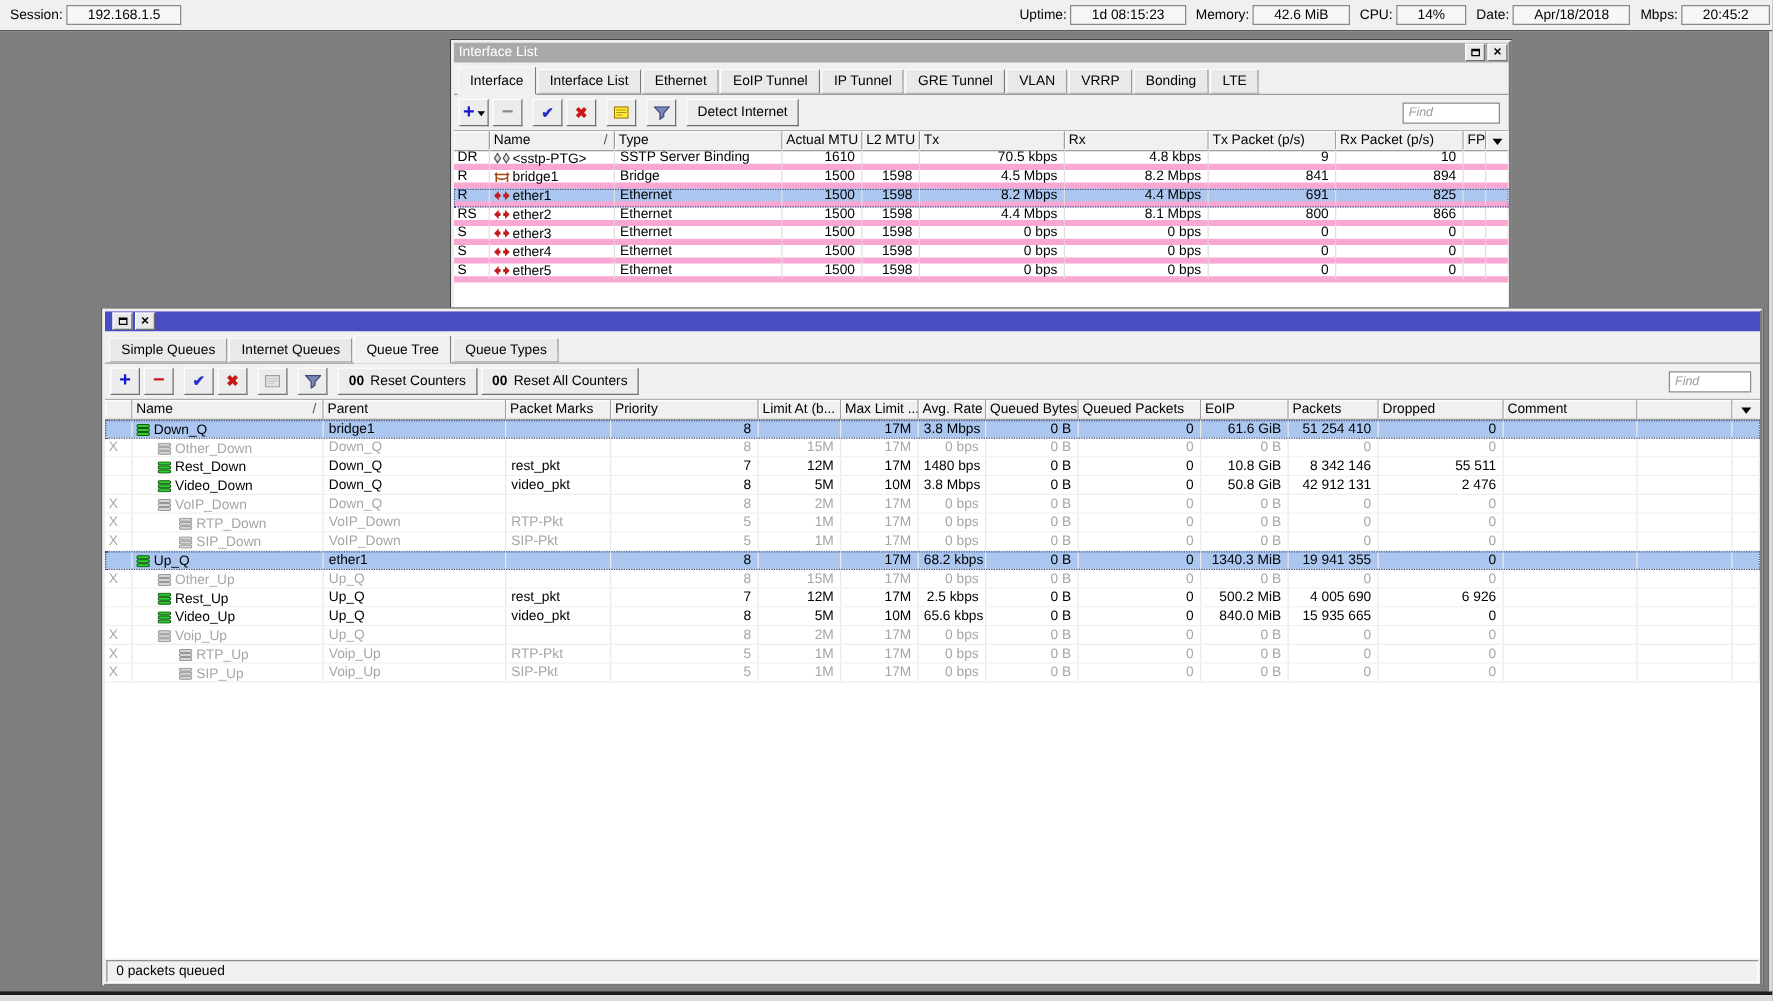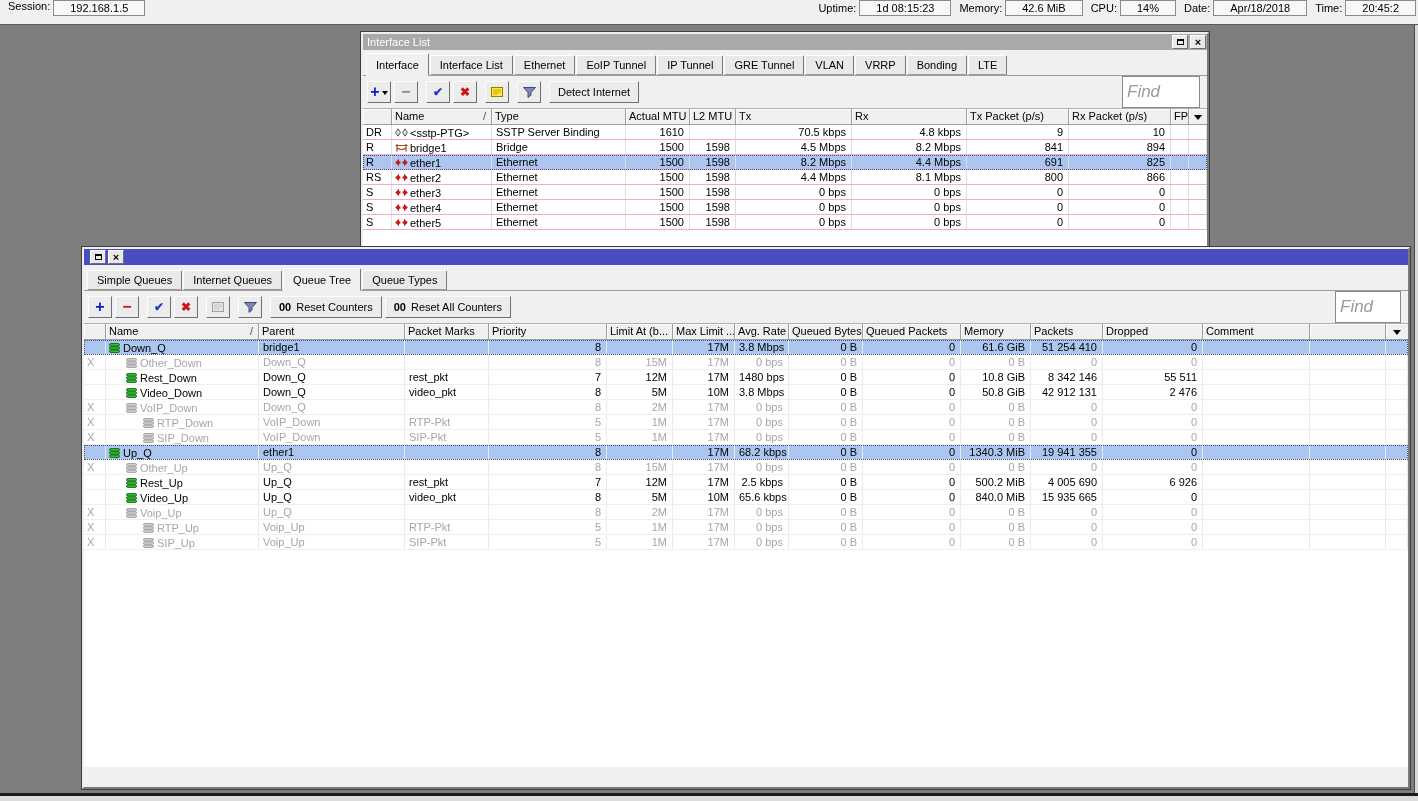--- a/index.html
+++ b/index.html
@@ -7,21 +7,21 @@
   body {
     width:1418px; height:801px; position:relative; overflow:hidden;
     background:#7e7e7e;
     font-family:"Liberation Sans", sans-serif; font-size:11px; color:#000;
     -webkit-font-smoothing:antialiased;
   }
   
   .topbar {
     position:absolute; top:0; left:0; width:1418px; height:25px;
     background:#f0f0f0; border-bottom:1px solid #5a5a5a;
-    display:flex; align-items:flex-start; padding:0 2px 0 8px; overflow:hidden;
+    display:flex; align-items:center; padding:0 2px 0 8px; overflow:hidden;
   }
   .tb-label { margin-left:8px; white-space:nowrap; }
   .tb-box {
     display:inline-block; border:1px solid #8a8a8a; background:#f7f7f7;
     padding:1px 16px; margin-left:3px; height:16px; line-height:13px; white-space:nowrap;
   }
   .top-stats { margin-left:auto; display:flex; align-items:center; }
   .stat { display:flex; align-items:center; }
   
   .bottom-strip { position:absolute; left:0; bottom:0; width:1418px; height:8px;
@@ -59,22 +59,22 @@
   .plus  { color:#1515d0; font-size:16px; font-weight:bold; line-height:14px; }
   .minus { font-size:16px; font-weight:bold; line-height:14px; }
   .minus.dim { color:#8a8a8a; } .minus.red { color:#cf1616; }
   .check { color:#2430c8; font-size:12px; font-weight:bold; }
   .cross { color:#cc1515; font-size:12px; font-weight:bold; }
   .caret { width:0; height:0; margin-left:2px; border:3px solid transparent; border-top:4px solid #000; margin-top:4px; }
   .pushbtn { height:22px; padding:0 8px; margin-right:3px; background:#ececec; white-space:nowrap;
     border:1px solid; border-color:#fdfdfd #6f6f6f #6f6f6f #fdfdfd;
     font-family:"Liberation Sans",sans-serif; font-size:11px; display:inline-flex; align-items:center; }
   .pfx { font-weight:bold; margin-right:5px; }
-  .find { margin-left:auto; margin-right:3px; height:32px; border:1px solid #8a8a8a; background:#fff;
-    padding:2px 4px; font-family:"Liberation Sans",sans-serif; font-size:17px; }
+  .find { margin-left:auto; margin-right:3px; height:17px; border:1px solid #8a8a8a; background:#fff;
+    padding:2px 4px; font-family:"Liberation Sans",sans-serif; font-size:10px; }
   .find::placeholder { font-style:italic; color:#9a9a9a; }
   .find.if { width:78px; } .find.qf { width:66px; }
   
   .tablewrap { flex:1 1 auto; background:#fff; overflow:hidden; border-top:1px solid #b0b0b0; }
   .thead { display:flex; height:16px; background:#f0f0f0; }
   .th { height:16px; padding:1px 3px; background:#f0f0f0; white-space:nowrap; overflow:hidden; line-height:13px;
     border-right:1px solid #9e9e9e; border-bottom:1px solid #9e9e9e;
     box-shadow:inset 1px 1px 0 #fdfdfd; display:flex; align-items:center; }
   .sortmark { margin-left:auto; color:#555; padding-right:2px; }
   .thdd { justify-content:center; }
@@ -82,21 +82,21 @@
   .tr { display:flex; height:15px; border-bottom:1px solid #efefef; background:#fff; }
   .td { height:14px; padding:1px 4px 0 4px; white-space:nowrap; overflow:hidden; line-height:12px; }
   .num { text-align:right; padding-right:5px; }
   .flag { padding-left:3px; padding-right:0; }
   .namecell { display:flex; align-items:center; padding-left:3px; }
   .namecell .icw { display:none; margin-right:2px; line-height:0; }
   .tr.selected { background:#abc7ef; outline:1px dotted #3f4f86; outline-offset:-1px; }
   .tr.disabled { color:#a6a6a6; }
   
   .iw .td { border-right:1px solid #dfdfdf; }
-  .iw .tr { border-bottom:1px solid #f9a8d4; }
+  .iw .tr { border-bottom:5px solid #f9a8d4;align-items:center; }
   .ic0{width:29px} .ic1{width:100px} .ic2{width:134px} .ic3{width:64px} .ic4{width:46px}
   .ic5{width:116px} .ic6{width:115px} .ic7{width:102px} .ic8{width:102px} .ic9{width:18px} .ic10{width:18px; border-right:none;}
   .iw .tr[data-icon="sstp"]   .ic-sstp   { display:inline-block; }
   .iw .tr[data-icon="bridge"] .ic-bridge { display:inline-block; }
   .iw .tr[data-icon="ether"]  .ic-ether  { display:inline-block; }
   
   .qw .td { border-right:1px solid #eaeaea; }
   .qc0{width:22px} .qc1{width:153px} .qc2{width:146px} .qc3{width:84px} .qc4{width:118px}
   .qc5{width:66px} .qc6{width:62px} .qc7{width:54px} .qc8{width:74px} .qc9{width:98px}
   .qc10{width:70px} .qc11{width:72px} .qc12{width:100px} .qc13{width:107px} .qc14{width:76px}
@@ -133,21 +133,21 @@
         <span class="tb-label">CPU:</span>
         <span class="tb-box">14%</span>
       </span>
 
       <span class="stat">
         <span class="tb-label">Date:</span>
         <span class="tb-box">Apr/18/2018</span>
       </span>
 
       <span class="stat">
-        <span class="tb-label">Time:</span>
+        <span class="tb-label">Mbps:</span>
         <span class="tb-box">20:45:2</span>
       </span>
     </div>
 </div>
 
 <div class="bottom-strip"></div>
 <div class="right-strip"></div>
 
 <div class="window iface-window iw">
  <div class="winframe">
@@ -426,21 +426,21 @@
             <span class="sortmark">/</span>
           </span>
       <span class="th qc2">Parent</span>
       <span class="th qc3">Packet Marks</span>
       <span class="th qc4">Priority</span>
       <span class="th qc5">Limit At (b...</span>
       <span class="th qc6">Max Limit ...</span>
       <span class="th qc7">Avg. Rate</span>
       <span class="th qc8">Queued Bytes</span>
       <span class="th qc9">Queued Packets</span>
-      <span class="th qc10">Memory</span>
+      <span class="th qc10">EoIP</span>
       <span class="th qc11">Packets</span>
       <span class="th qc12">Dropped</span>
       <span class="th qc13">Comment</span>
       <span class="th qc14"></span>
       <span class="th thdd qc15">
             <span class="dd-caret"></span>
           </span>
     </div>
     <div class="tbody">
 
@@ -803,15 +803,16 @@
           <span class="td qc10 num">0 B</span>
           <span class="td qc11 num">0</span>
           <span class="td qc12 num">0</span>
           <span class="td qc13"></span>
           <span class="td qc14"></span>
           <span class="td qc15"></span>
         </div>
       </div>
   </div>
   <div class="status">
+    <span class="st st3">0 packets queued</span>
   </div>
  </div>
 </div>
 
 </body></html>

